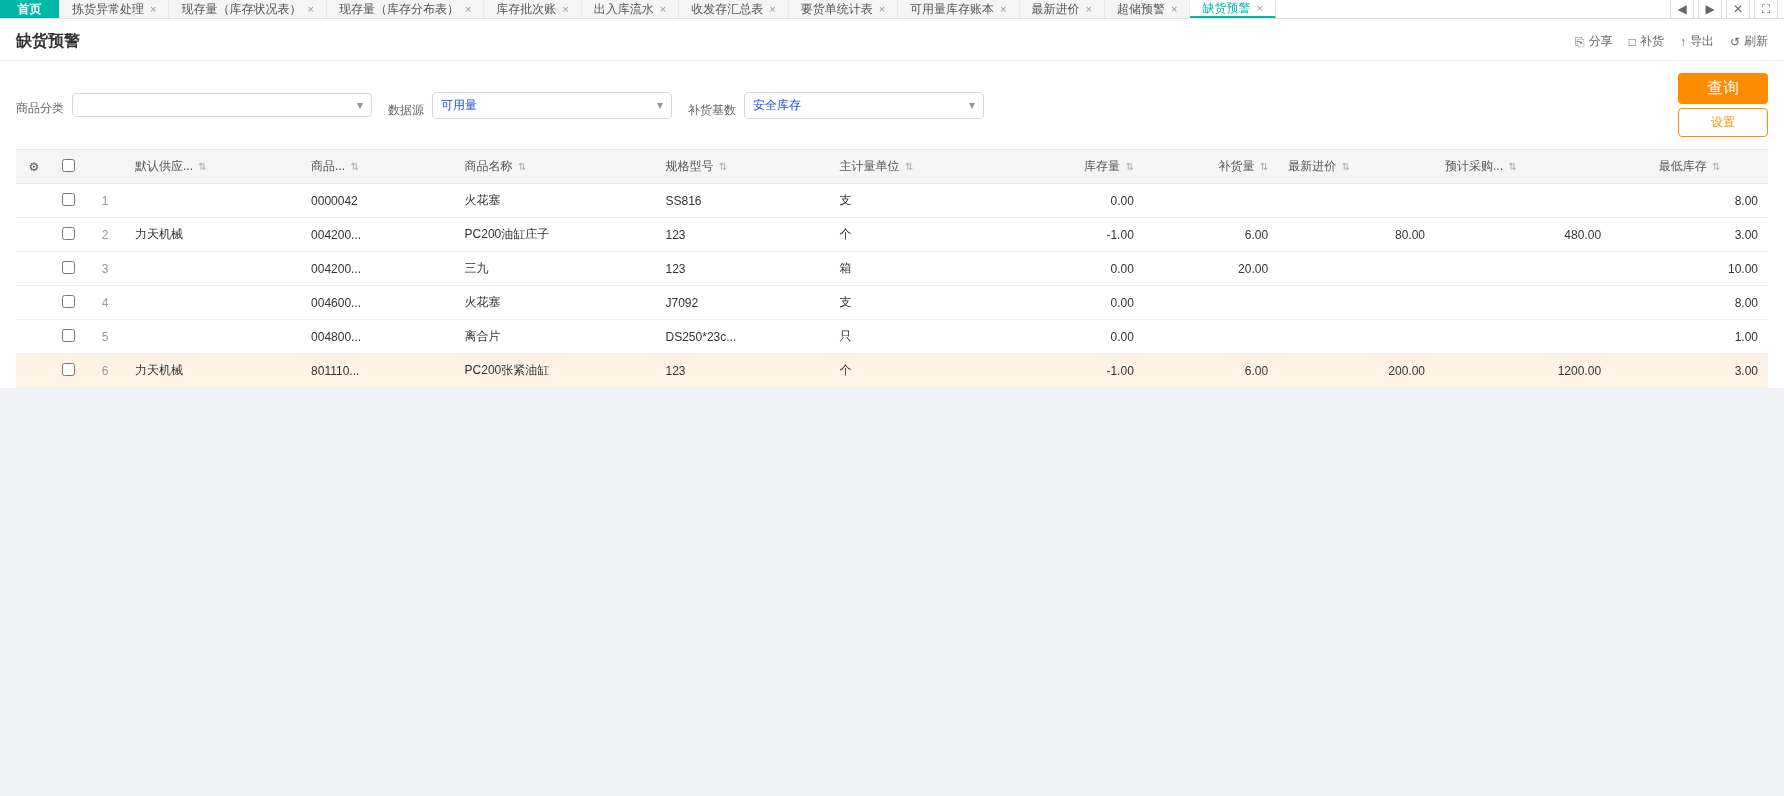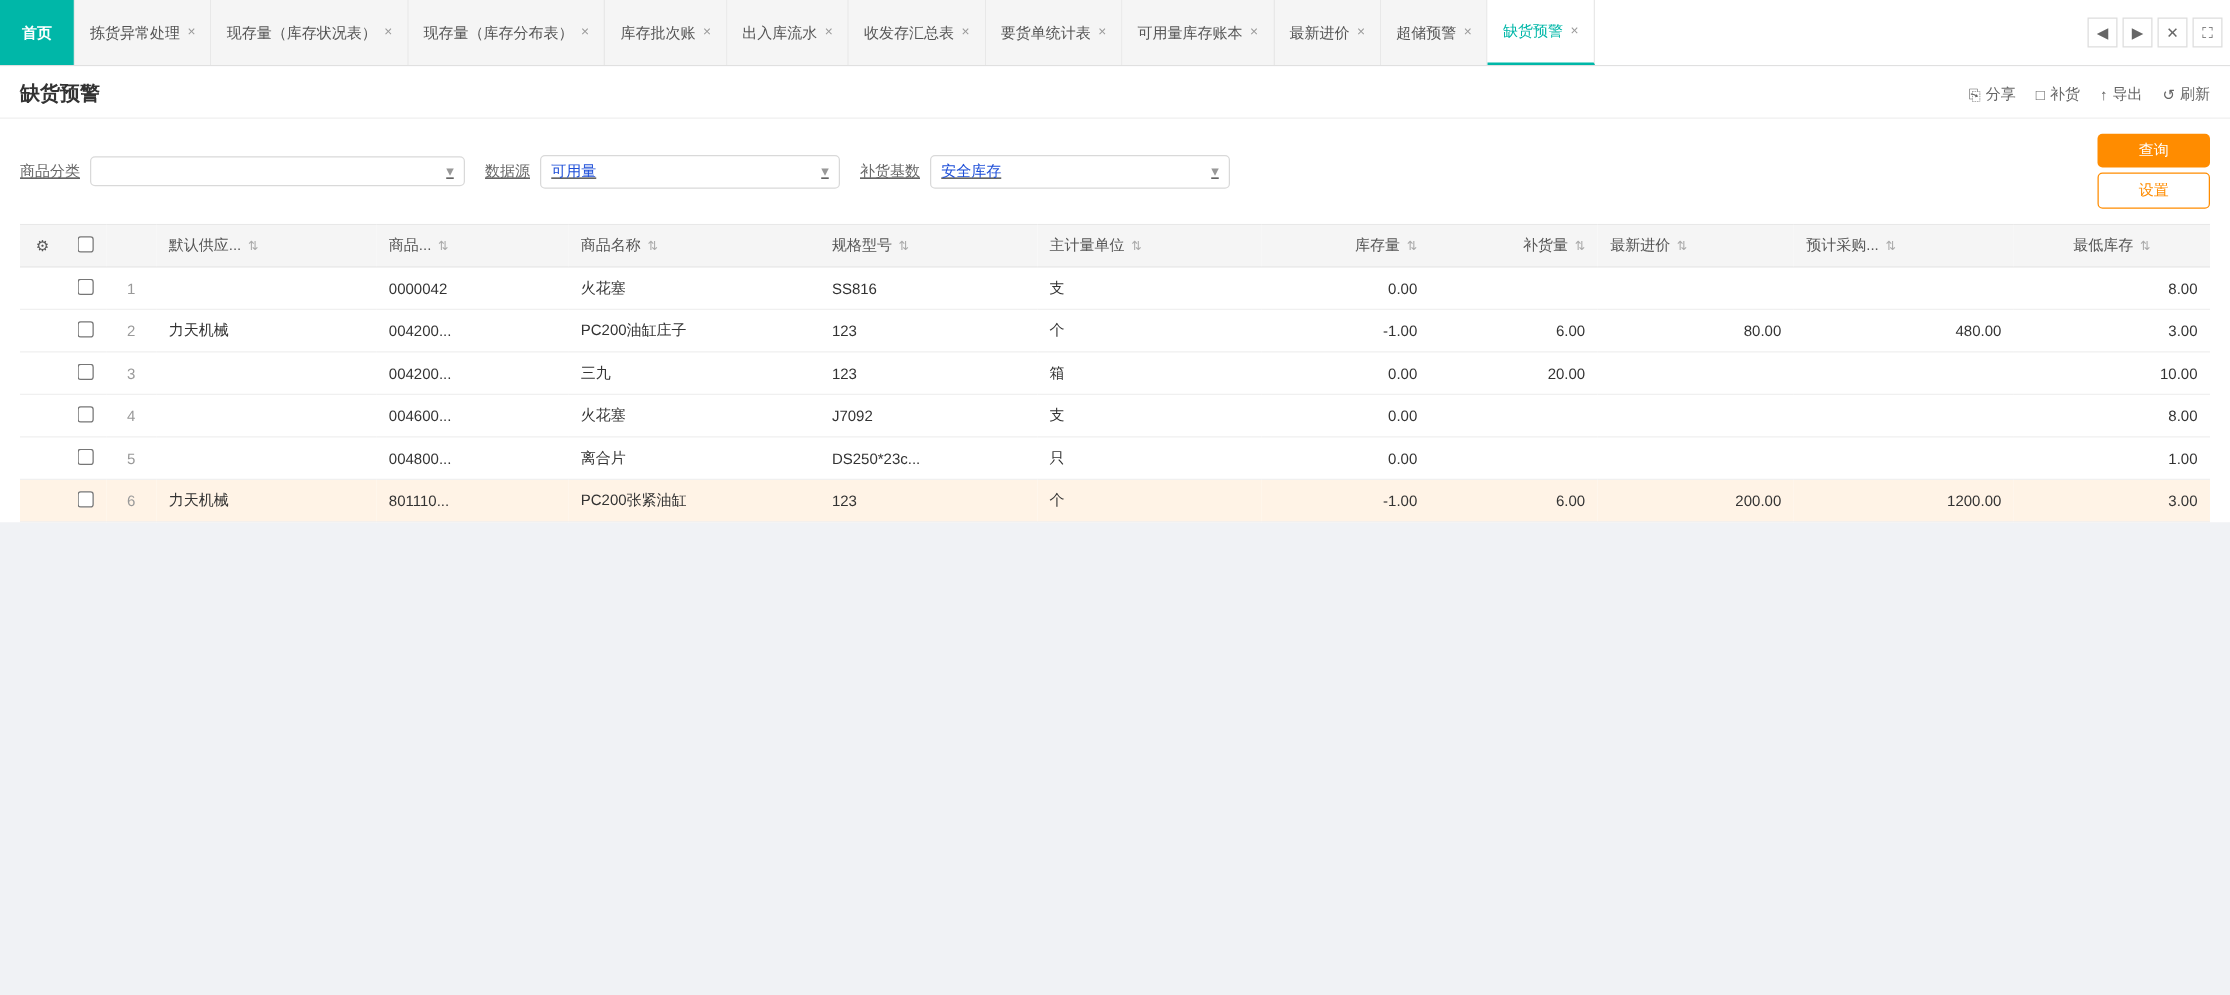--- a/index.html
+++ b/index.html
@@ -4,21 +4,21 @@
   <style>
     * { box-sizing: border-box; margin: 0; padding: 0; }
     body { font-family: 'Microsoft YaHei', Arial, sans-serif; font-size: 12px; background: #f0f2f5; color: #333; }
 
     
     .tab-bar {
       display: flex;
       align-items: center;
       background: #fff;
       border-bottom: 1px solid #e0e0e0;
-      height: 53px;
+      height: 19px;
       overflow: hidden;
     }
     .tab-item {
       display: flex;
       align-items: center;
       padding: 0 12px;
       height: 100%;
       white-space: nowrap;
       cursor: pointer;
       border-right: 1px solid #e8e8e8;
@@ -102,23 +102,22 @@
     
     .filter-row {
       display: flex;
       align-items: center;
       padding: 12px 16px;
       gap: 16px;
       flex-wrap: wrap;
     }
     .filter-group {
       display: flex;
-      align-items: center;
+      align-items: flex-end;
       gap: 8px;
-      text-decoration: underline;
     }
     .filter-label {
       color: #666;
       white-space: nowrap;
     }
     .filter-select {
       display: flex;
       align-items: center;
       border: 1px solid #d9d9d9;
       border-radius: 4px;
@@ -141,21 +140,21 @@
       flex-direction: column;
       gap: 4px;
     }
     .btn-query {
       background: #ff8c00;
       color: #fff;
       border: none;
       border-radius: 4px;
       padding: 5px 16px;
       cursor: pointer;
-      font-size: 12px;
+      font-size: 16px;
     }
     .btn-settings {
       background: #fff;
       color: #ff8c00;
       border: 1px solid #ff8c00;
       border-radius: 4px;
       padding: 5px 32px;
       cursor: pointer;
       font-size: 12px;
     }

